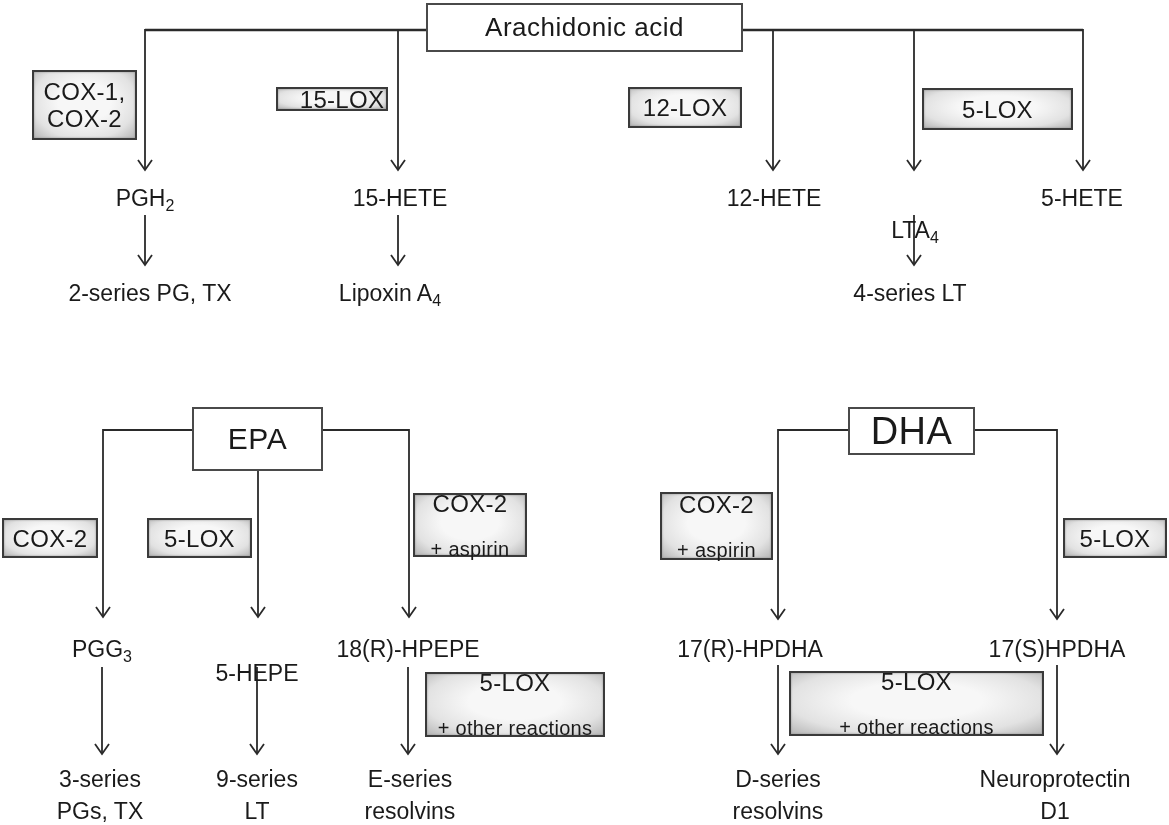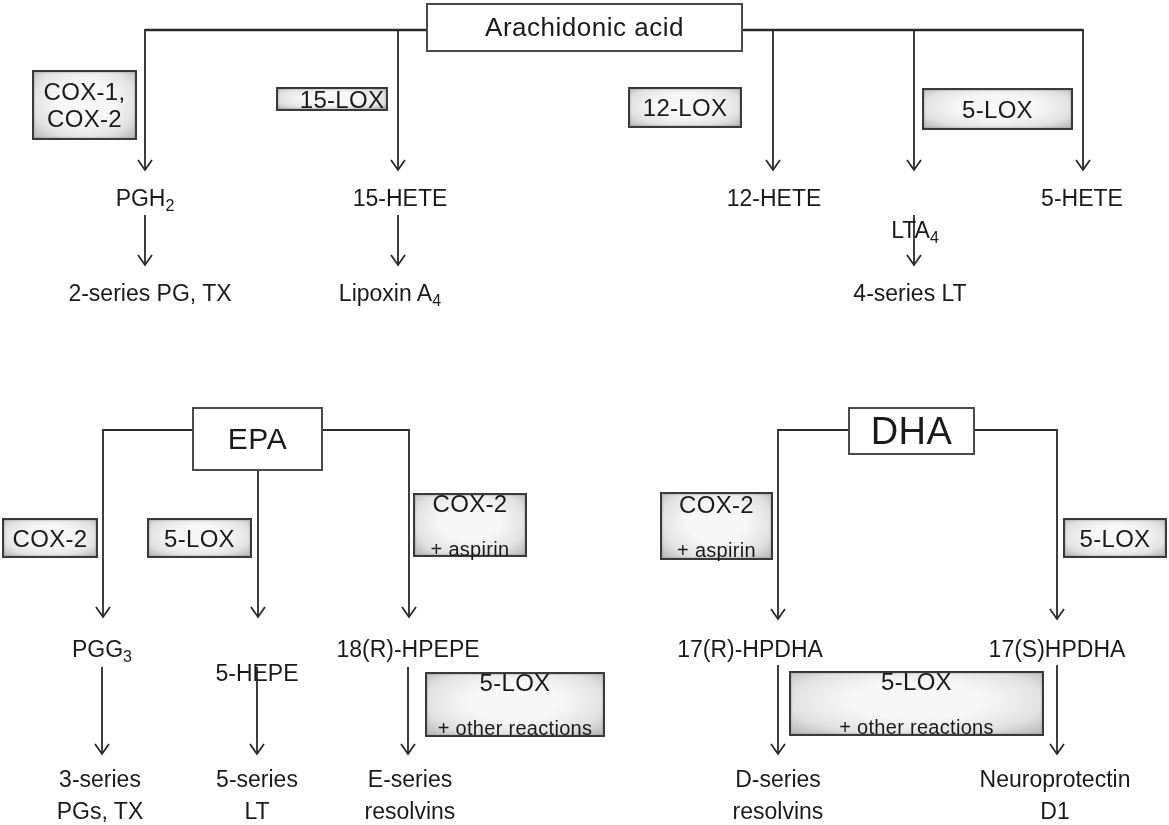--- a/index.html
+++ b/index.html
@@ -117,21 +117,21 @@
     <span>PGG</span><span class="subscript">3</span>
   </div>
   <div class="lbl" style="left:257px;top:633px;margin-top:24px;"><span>5-HEPE</span></div>
   <div class="lbl" style="left:408px;top:633px;"><span>18(R)-HPEPE</span></div>
 
   <div class="lbl" style="left:100px;top:763px;">
     <span class="l1">3-series</span>
     <span class="l2">PGs, TX</span>
   </div>
   <div class="lbl" style="left:257px;top:763px;">
-    <span class="l1">5-series</span>
+    <span class="l1">9-series</span>
     <span class="l2">LT</span>
   </div>
   <div class="lbl" style="left:410px;top:763px;">
     <span class="l1">E-series</span>
     <span class="l2">resolvins</span>
   </div>
 
   <div class="box substrate" style="left:848px;top:407px;width:127px;height:48px;font-size:38px;">
     <span>DHA</span>
   </div>

